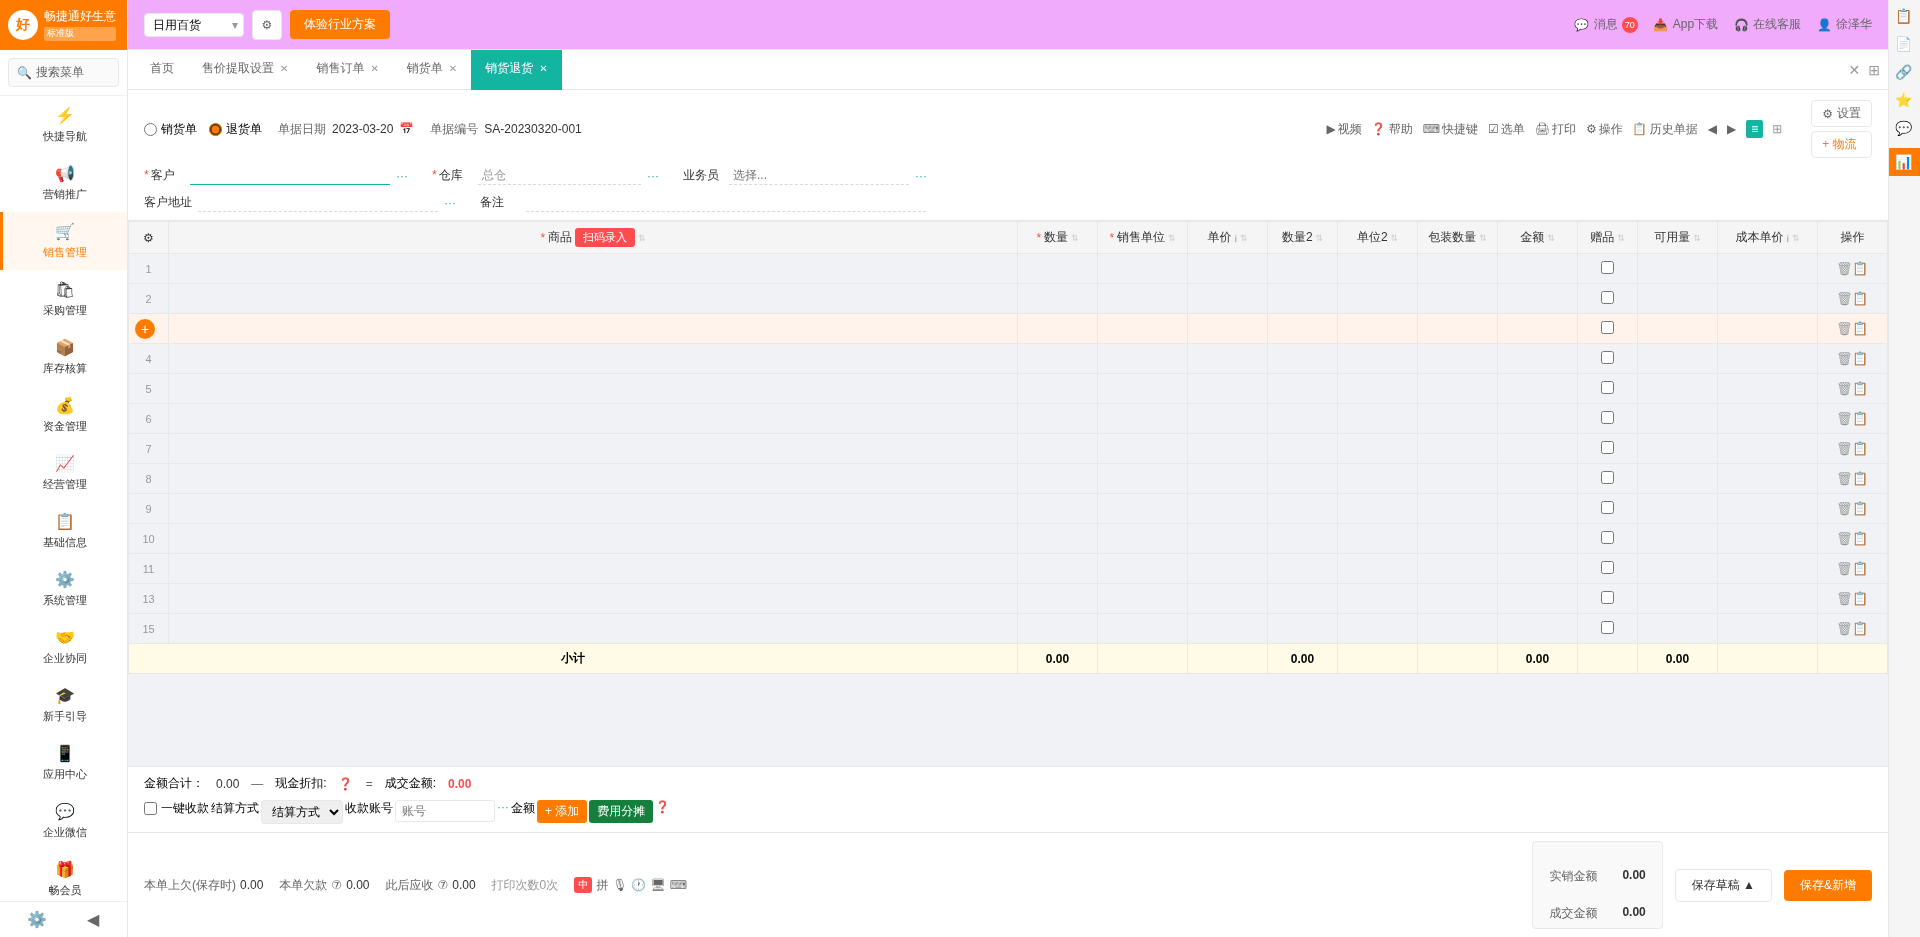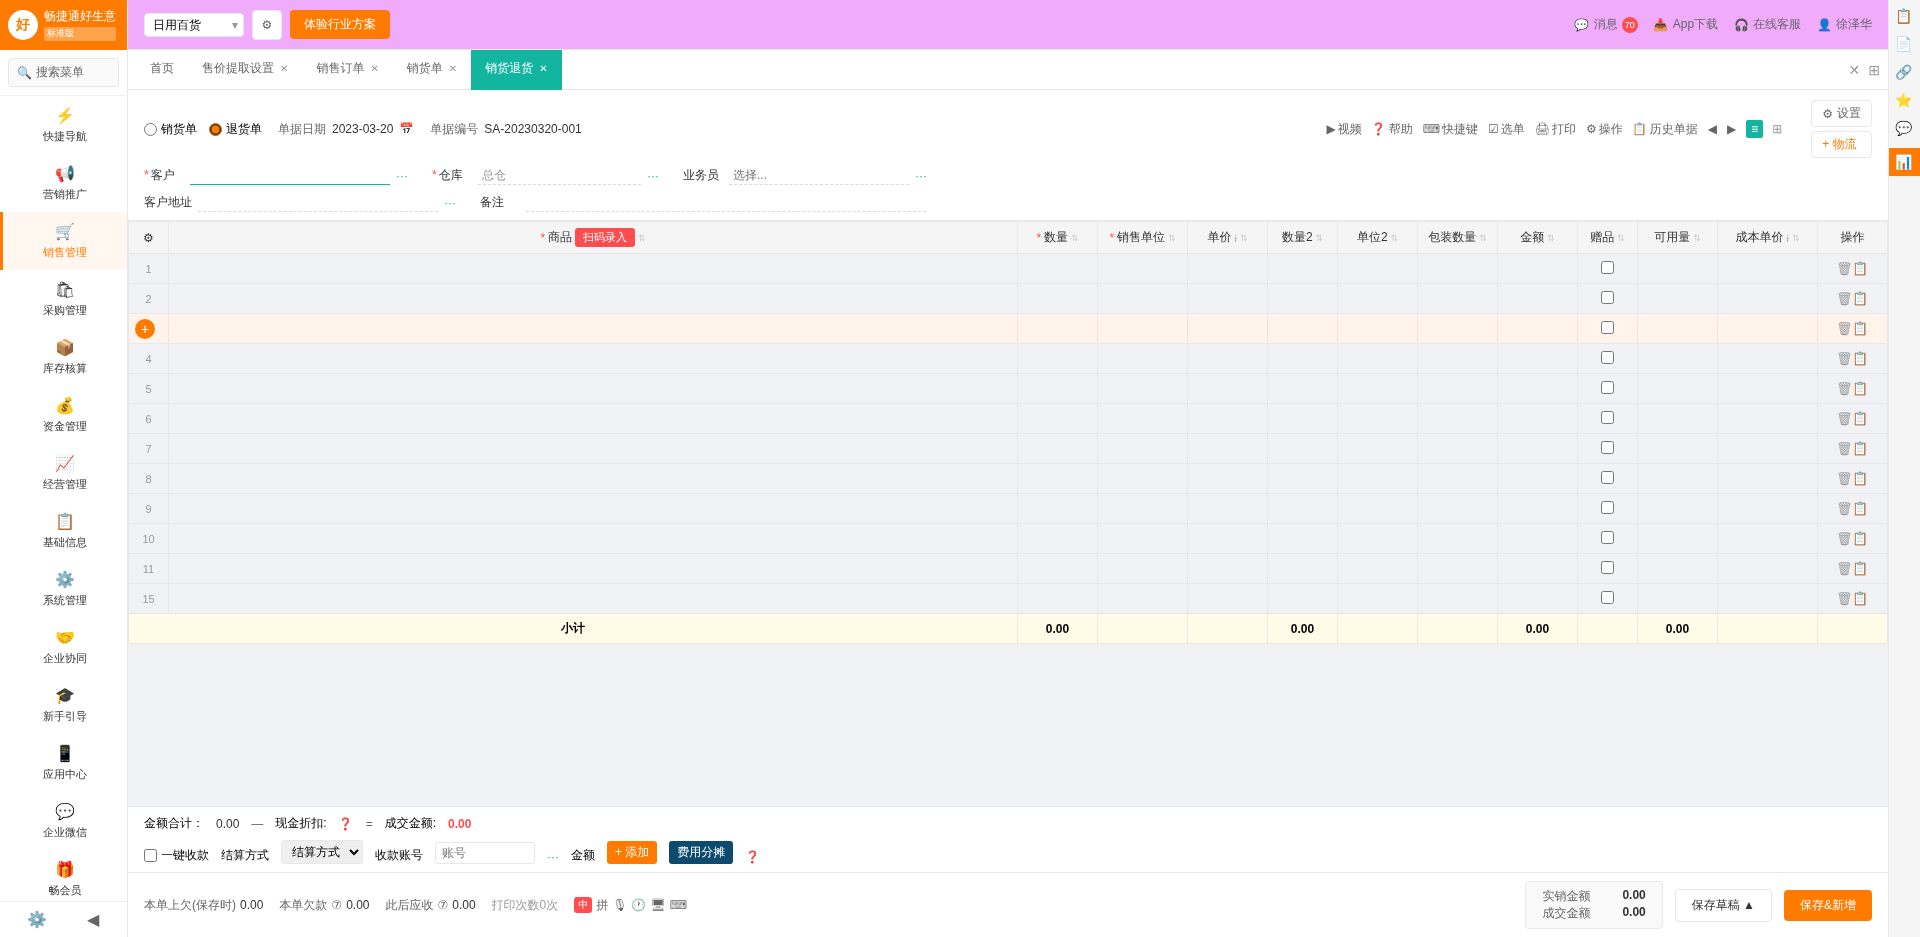--- a/index.html
+++ b/index.html
@@ -181,38 +181,38 @@
 
     .subtotal-row td { background: #fffbe6; font-weight: bold; }
 
     
     .footer-section {
       border-top: 1px solid #e8e8e8;
       padding: 8px 16px;
       background: #fff;
     }
     .footer-row1 { display: flex; align-items: center; gap: 12px; margin-bottom: 8px; }
-    .footer-row2 { display: flex; align-items: flex-end; gap: 12px; }
+    .footer-row2 { display: flex; align-items: flex-start; gap: 2px; }
     .discount-dash { color: #666; }
     .equals-sign { color: #666; }
     .total-amount { color: #ff4d4f; font-weight: bold; }
 
     .footer-bottom {
       border-top: 1px solid #e8e8e8;
       padding: 8px 16px;
       background: #fff;
       display: flex; align-items: center; justify-content: space-between;
     }
     .footer-stats { display: flex; align-items: center; gap: 16px; color: #666; }
     .footer-stat-item { display: flex; align-items: center; gap: 4px; }
     .footer-stat-val { color: #333; }
 
     .footer-right { display: flex; align-items: center; gap: 12px; }
     .summary-box { background: #f9f9f9; border: 1px solid #e8e8e8; padding: 6px 16px; border-radius: 4px; }
-    .summary-row { display: flex; justify-content: space-between; gap: 32px; }
+    .summary-row { display: flex; justify-content: space-between; gap: 25px; margin-top: 20px; }
     .summary-label { color: #666; }
     .summary-value { color: #333; font-weight: bold; }
 
     .save-draft-btn {
       background: #fff; border: 1px solid #e8e8e8;
       border-radius: 4px; padding: 7px 16px; cursor: pointer; color: #333;
     }
     .save-new-btn {
       background: #ff7b00; color: #fff;
       border: none; border-radius: 4px;
@@ -764,20 +764,35 @@
               <td></td>
               <td></td>
               <td></td>
               <td></td>
               <td class="checkbox-cell"><input type="checkbox" style=""></td>
               <td></td>
               <td></td>
               <td><button class="table-icon-btn">🗑</button><button class="table-icon-btn">📋</button></td>
             </tr>
             <tr>
+              <td><span class="row-num">13</span></td>
+              <td></td>
+              <td></td>
+              <td></td>
+              <td></td>
+              <td></td>
+              <td></td>
+              <td></td>
+              <td></td>
+              <td class="checkbox-cell"><input type="checkbox" style=""></td>
+              <td></td>
+              <td></td>
+              <td><button class="table-icon-btn">🗑</button><button class="table-icon-btn">📋</button></td>
+            </tr>
+            <tr>
               <td><span class="row-num">15</span></td>
               <td></td>
               <td></td>
               <td></td>
               <td></td>
               <td></td>
               <td></td>
               <td></td>
               <td></td>
               <td class="checkbox-cell"><input type="checkbox" style=""></td>
@@ -821,21 +836,21 @@
         </label>
         <span>结算方式</span>
         <select style="border:1px solid #e8e8e8; border-radius:3px; padding:3px 6px;">
           <option>结算方式</option>
         </select>
         <span>收款账号</span>
         <input type="text" placeholder="账号" style="border: 1px solid rgb(232, 232, 232); border-radius: 3px; padding: 3px 6px; width: 100px;">
         <span style="color:#13b5a0; cursor:pointer;">···</span>
         <span>金额</span>
         <button style="background:#ff7b00; color:#fff; border:none; border-radius:3px; padding:3px 8px; cursor:pointer;">+ 添加</button>
-        <button style="background:#0c4a6e; color:#fff; border:none; border-radius:3px; padding:3px 8px; cursor:pointer;">费用分摊</button>
+        <button style="background:#15803d; color:#fff; border:none; border-radius:3px; padding:3px 8px; cursor:pointer;">费用分摊</button>
         <span style="color:#999; cursor:pointer;">❓</span>
       </div>
     </div>
 
     <div class="footer-bottom">
       <div class="footer-stats">
         <div class="footer-stat-item">
           <span>本单上欠(保存时)</span>
           <span class="footer-stat-val">0.00</span>
         </div>

